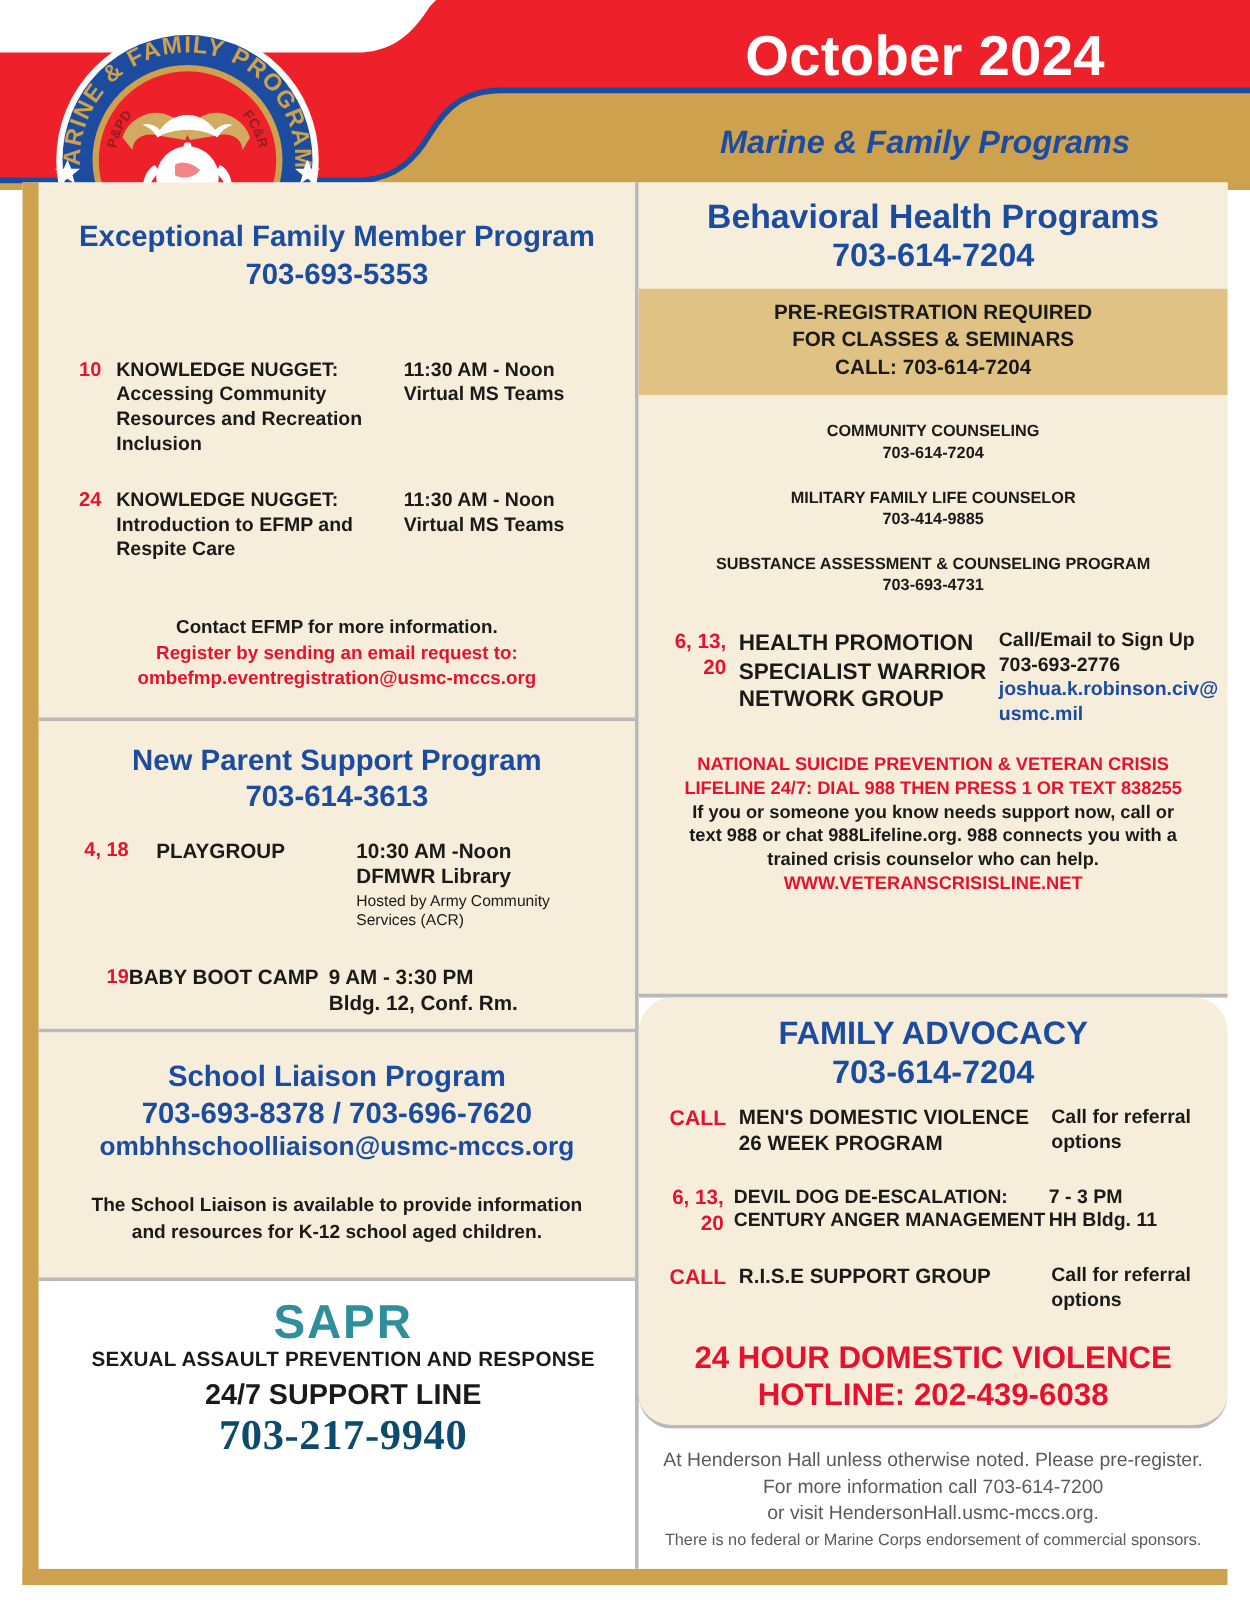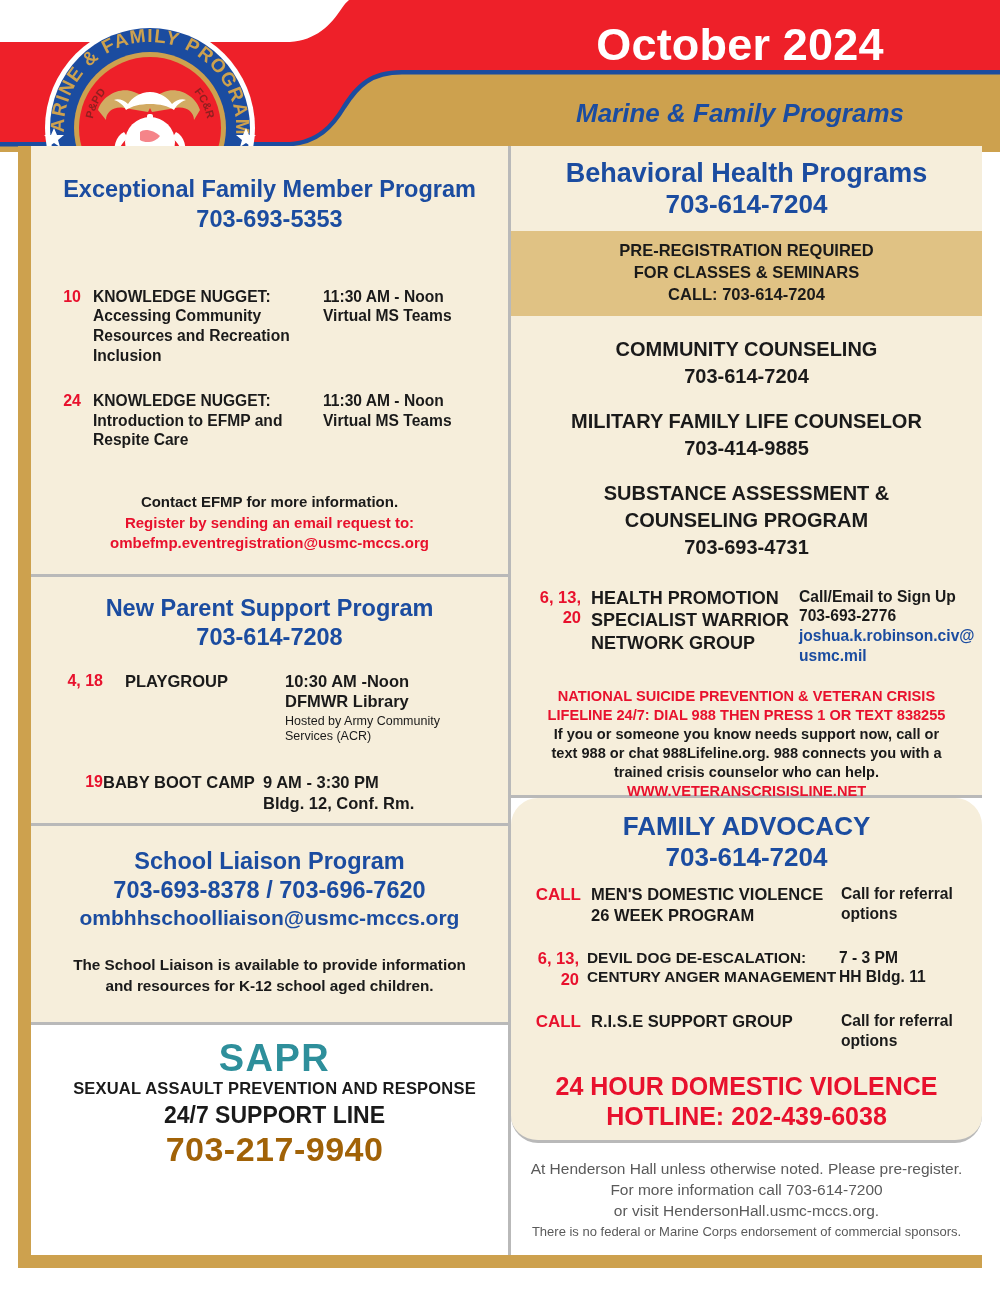--- a/index.html
+++ b/index.html
@@ -50,28 +50,28 @@
   .sub{font-weight:normal;font-size:12.5px;color:#1a1a1a;line-height:1.2;}
   .red{color:#e8112d;}
   .blue{color:#1b4ca0;}
   .center{text-align:center;}
   .bold{font-weight:bold;}
   
   .prereg{
     background:#e0c284;color:#1a1a1a;font-weight:bold;font-size:16.5px;
     text-align:center;line-height:1.32;padding:9px 0 10px 0;
   }
-  .bh-list{font-weight:bold;font-size:20px;color:#1a1a1a;text-align:center;line-height:1.35;}
+  .bh-list{font-weight:bold;font-size:13px;color:#1a1a1a;text-align:center;line-height:1.35;}
   .crisis{font-weight:bold;font-size:14.6px;line-height:1.3;text-align:center;}
   
   .sapr-box{background:#ffffff;text-align:center;}
   .sapr{color:#2e8f9b;font-size:38px;font-weight:bold;letter-spacing:1.5px;line-height:1;}
   .sapr-sub{color:#1a1a1a;font-size:16.5px;font-weight:bold;letter-spacing:.2px;}
   .sapr-line{color:#1a1a1a;font-size:23px;font-weight:bold;}
-  .sapr-num{color:#a16207;font-size:34px;font-weight:bold;letter-spacing:.5px;}
+  .sapr-num{color:#0c4a6e;font-size:34px;font-weight:bold;letter-spacing:.5px;font-family:Liberation Serif, serif;}
   
   .footer{background:#ffffff;text-align:center;color:#5a5a5a;line-height:1.34;}
   .f1{font-size:15.5px;}
   .f2{font-size:13px;}
 </style>
 </head>
 <body>
 
 <div class="banner-wrap">
   <svg class="banner-svg" width="1000" height="152" viewBox="0 0 1000 152">
@@ -176,21 +176,21 @@
 
       <div class="center bold" style="margin-top:42px;font-size:15px;line-height:1.38;">
         <div style="color:#1a1a1a;">Contact EFMP for more information.</div>
         <div class="red">Register by sending an email request to:</div>
         <div class="red">ombefmp.eventregistration@usmc-mccs.org</div>
       </div>
     </div>
 
     <div class="sec cream hr-gray" style="padding:18px 18px 14px 18px;height:249px;">
       <div class="h-blue h1">New Parent Support Program</div>
-      <div class="h-blue h-phone" style="margin-top:3px;">703-614-7208</div>
+      <div class="h-blue h-phone" style="margin-top:3px;">703-614-3613</div>
 
       <div class="row" style="margin-top:20px;">
         <div class="date" style="width:54px;font-size:16px;">4, 18</div>
         <div class="title-c" style="width:160px;margin-left:22px;font-size:16.5px;">PLAYGROUP</div>
         <div class="when" style="width:170px;font-size:16.5px;">
           <div>10:30 AM -Noon</div>
           <div>DFMWR Library</div>
           <div class="sub" style="margin-top:2px;">Hosted by Army Community</div>
           <div class="sub">Services (ACR)</div>
         </div>

